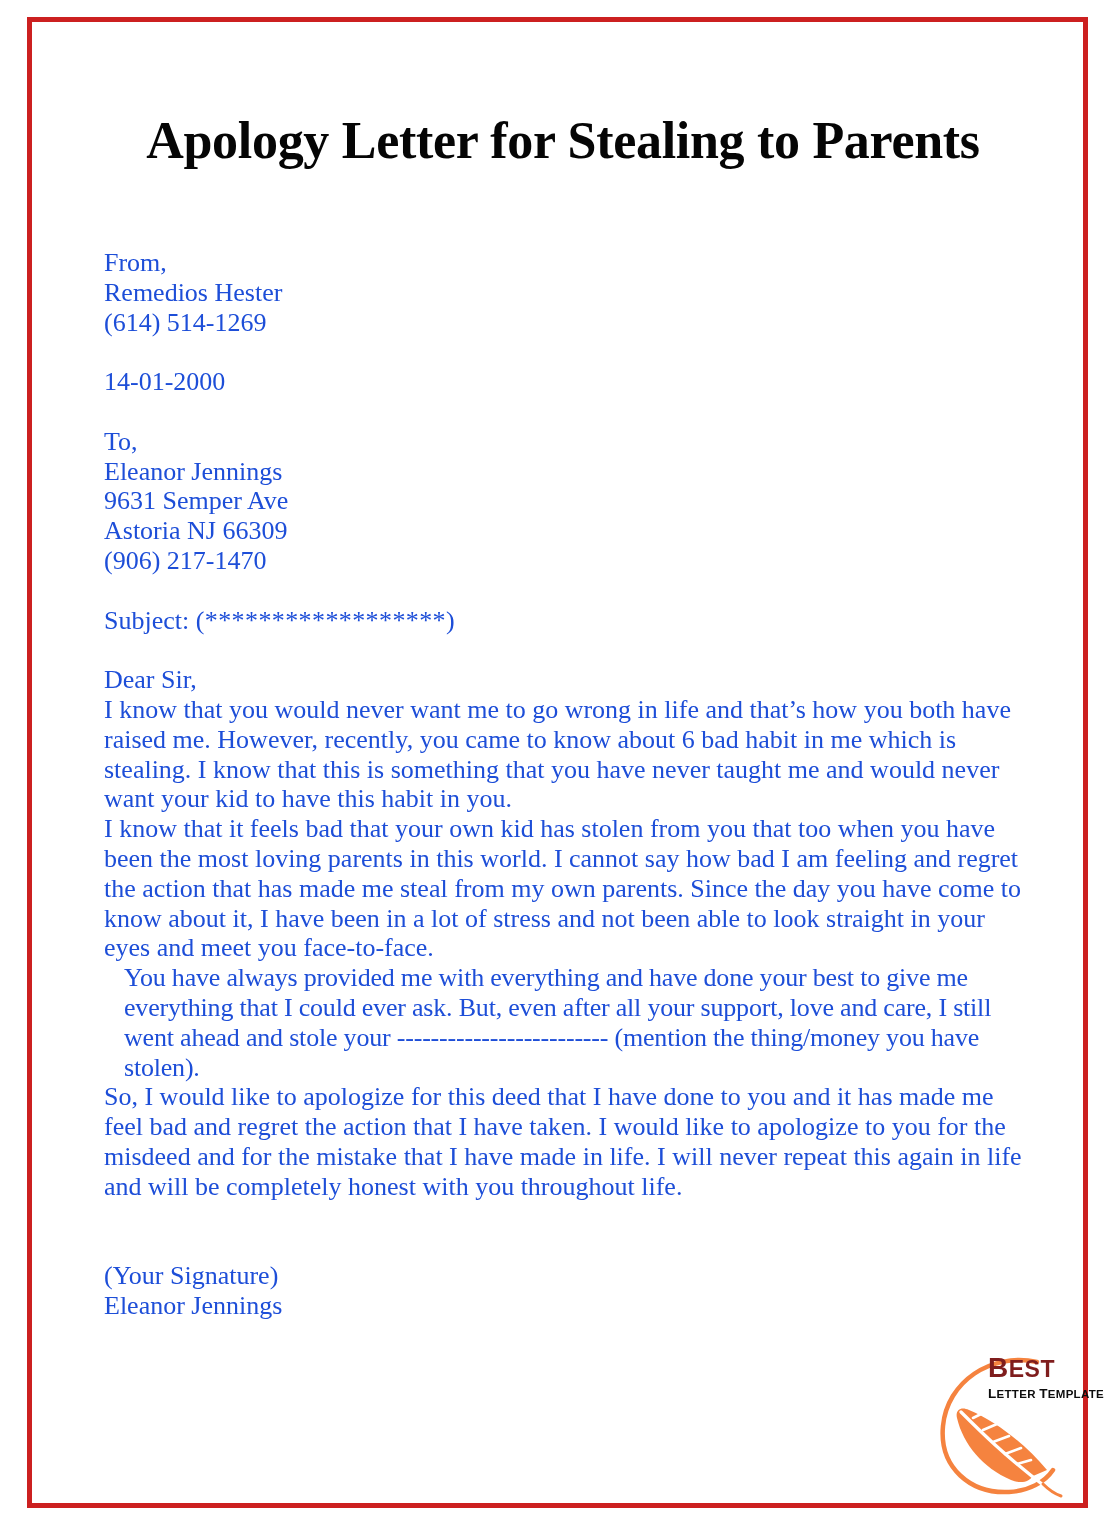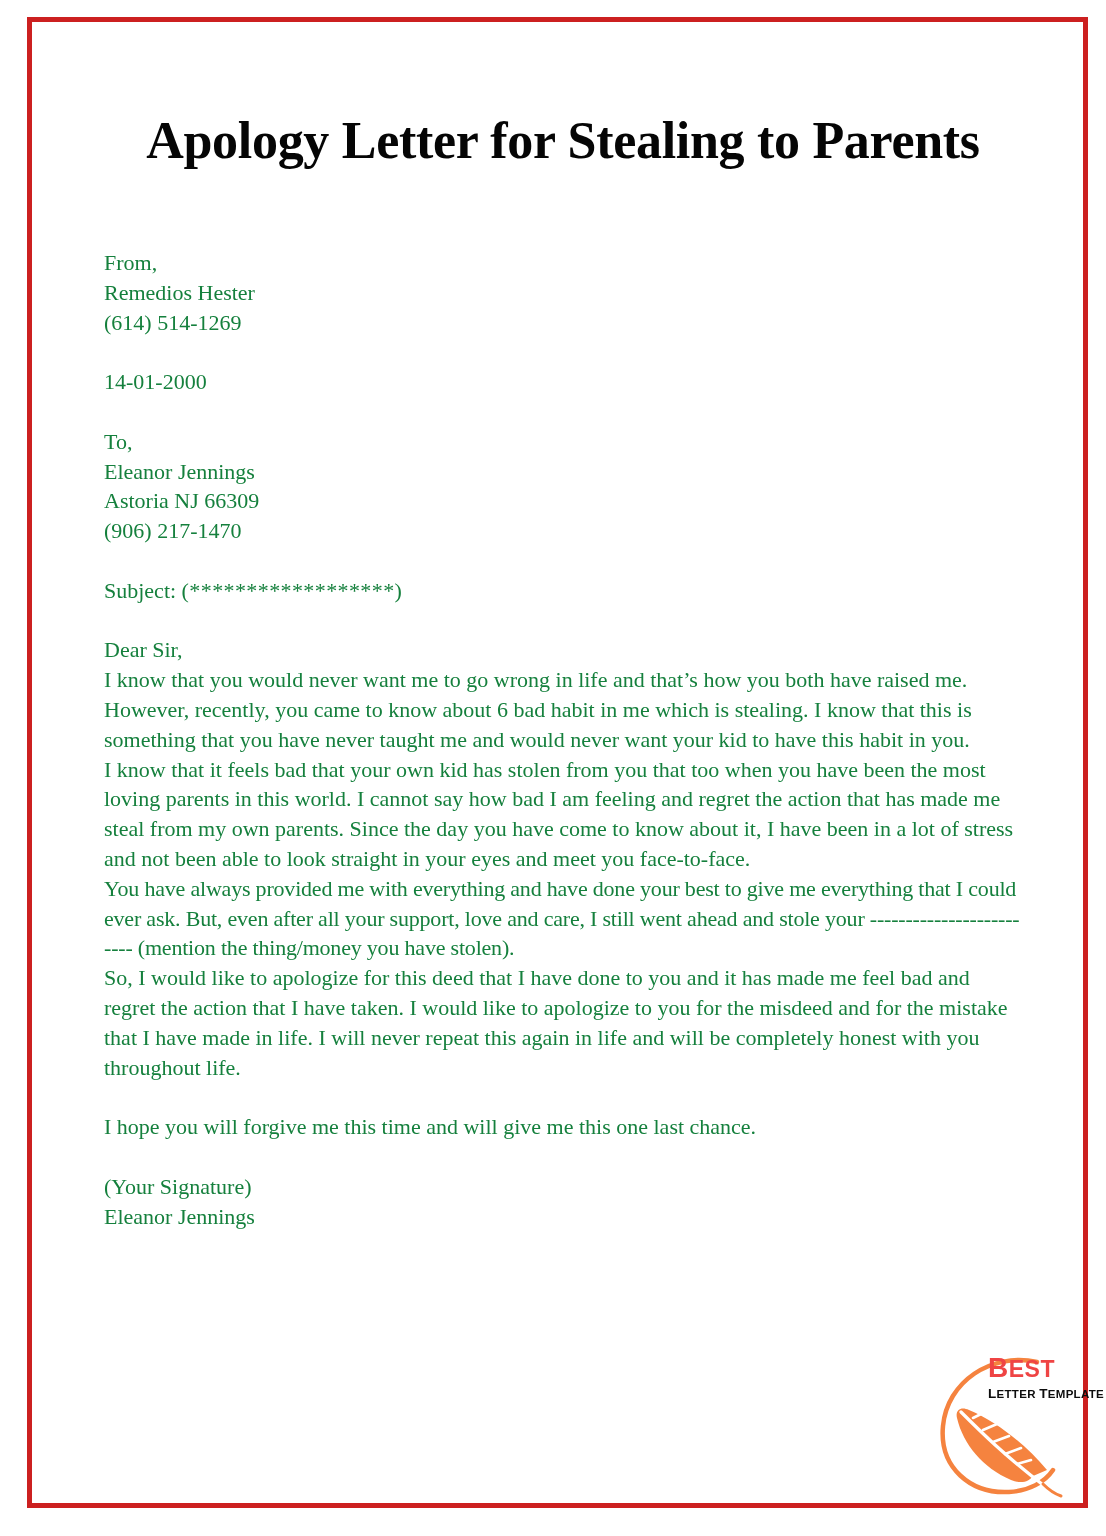--- a/index.html
+++ b/index.html
@@ -49,42 +49,42 @@
     font-family: "Liberation Serif", "DejaVu Serif", serif;
     color: #050505;
     white-space: nowrap;
   }
 
   .content {
     position: absolute;
     left: 94px;
     top: 248px;
     width: 922px;
-    font-size: 22px;
+    font-size: 26px;
     line-height: 29.8px;
-    color: #15803d;
+    color: #1d4ed8;
   }
 
   .block {
     margin: 0;
   }
   .line {
     margin: 0;
     white-space: pre-wrap;
   }
   .gap-sm { height: 29.8px; }
 
   .para {
     margin: 0;
     text-align: left;
   }
 
   .subject-line { white-space: pre; }
   .stars { letter-spacing: 0.4px; }
-  .blankfill { letter-spacing: -0.2px; }
+  .blankfill { letter-spacing: -0.2px; margin-left: 20px; }
 
   
   .logo {
     position: absolute;
     left: 915px;
     top: 1348px;
     width: 160px;
     height: 150px;
   }
   .logo svg { display: block; }
@@ -92,21 +92,21 @@
     position: absolute;
     left: 63px;
     top: 6px;
     line-height: 1;
   }
   .logo-best {
     font-family: "Liberation Sans", "DejaVu Sans", sans-serif;
     font-weight: bold;
     font-size: 23px;
     letter-spacing: 0.5px;
-    color: #ef4444;
+    color: #7f1d1d;
   }
   .logo-best .cap { font-size: 28px; }
   .logo-sub {
     margin-top: 5px;
     font-family: "Liberation Sans", "DejaVu Sans", sans-serif;
     font-weight: bold;
     font-size: 11.5px;
     letter-spacing: 0.3px;
     color: #0d0d0d;
     text-align: right;
@@ -132,40 +132,40 @@
 
     <div class="gap-sm"></div>
 
     <div class="line">14-01-2000</div>
 
     <div class="gap-sm"></div>
 
     <div class="block">
       <div class="line">To,</div>
       <div class="line">Eleanor Jennings</div>
+      <div class="line">9631 Semper Ave</div>
       <div class="line">Astoria NJ 66309</div>
       <div class="line">(906) 217-1470</div>
     </div>
 
     <div class="gap-sm"></div>
 
     <div class="line subject-line"><span>Subject: </span><span class="stars">(******************)</span></div>
 
     <div class="gap-sm"></div>
 
     <div class="line">Dear Sir,</div>
 
     <p class="para">I know that you would never want me to go wrong in life and that’s how you both have raised me. However, recently, you came to know about 6 bad habit in me which is stealing. I know that this is something that you have never taught me and would never want your kid to have this habit in you.</p>
     <p class="para">I know that it feels bad that your own kid has stolen from you that too when you have been the most loving parents in this world. I cannot say how bad I am feeling and regret the action that has made me steal from my own parents. Since the day you have come to know about it, I have been in a lot of stress and not been able to look straight in your eyes and meet you face-to-face.</p>
     <p class="para blankfill">You have always provided me with everything and have done your best to give me everything that I could ever ask. But, even after all your support, love and care, I still went ahead and stole your ------------------------- (mention the thing/money you have stolen).</p>
     <p class="para">So, I would like to apologize for this deed that I have done to you and it has made me feel bad and regret the action that I have taken. I would like to apologize to you for the misdeed and for the mistake that I have made in life. I will never repeat this again in life and will be completely honest with you throughout life.</p>
 
     <div class="gap-sm"></div>
 
-    <div class="line">I hope you will forgive me this time and will give me this one last chance.</div>
 
     <div class="gap-sm"></div>
 
     <div class="block">
       <div class="line">(Your Signature)</div>
       <div class="line">Eleanor Jennings</div>
     </div>
 
   </div>
 

